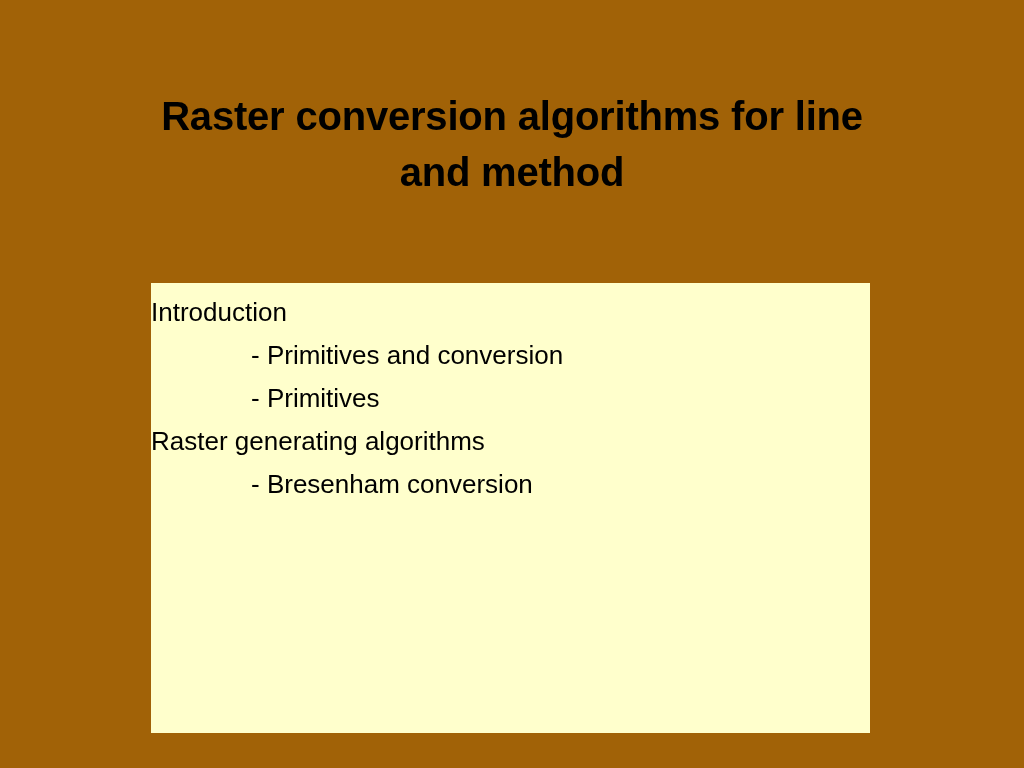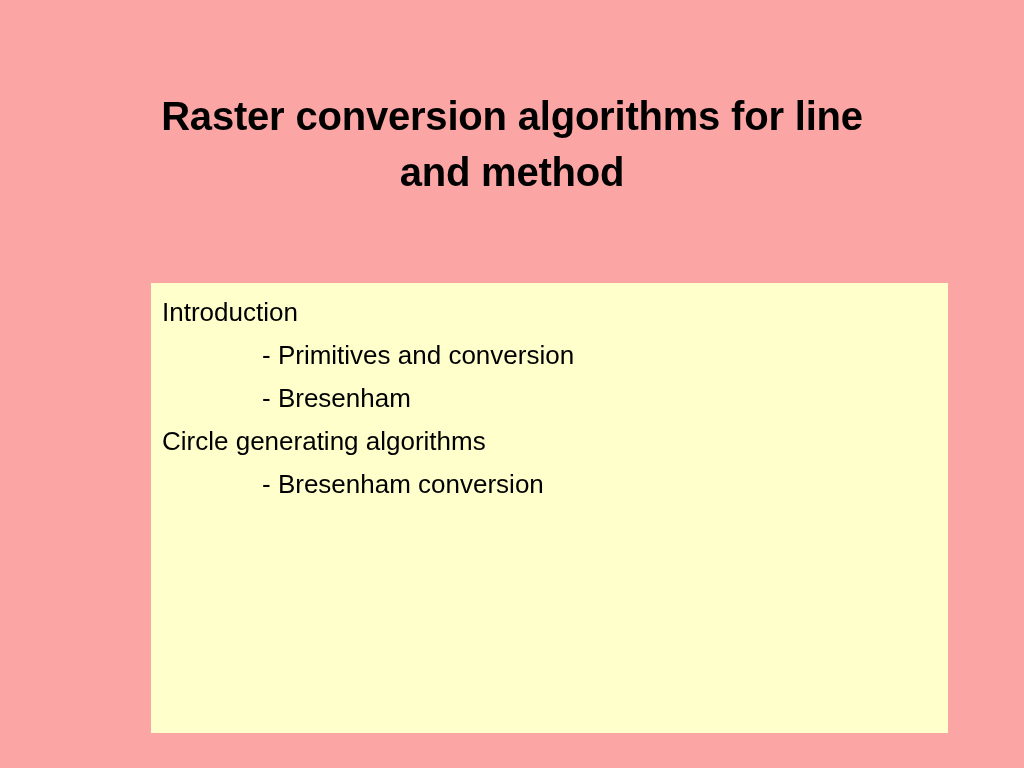--- a/index.html
+++ b/index.html
@@ -10,43 +10,43 @@
     width: 1024px;
     height: 768px;
     background: #ffffff;
     font-family: "Liberation Sans", sans-serif;
     overflow: hidden;
   }
   .slide {
     position: relative;
     width: 1024px;
     height: 768px;
-    background: #fca5a5;
+    background: #a16207;
   }
   .slide-title {
     position: absolute;
     left: 96px;
     top: 88px;
     width: 832px;
     text-align: center;
     font-size: 40px;
     font-weight: bold;
     line-height: 56px;
     color: #000000;
     letter-spacing: -0.2px;
   }
   .content-box {
     position: absolute;
     left: 151px;
     top: 283px;
-    width: 797px;
+    width: 719px;
     height: 450px;
     background: #ffffcc;
     box-sizing: border-box;
-    padding: 8px 10px 0 11px;
+    padding: 8px 10px 0 0;
   }
   .outline-list {
     list-style: none;
     margin: 0;
     padding: 0;
   }
   .outline-item {
     font-size: 26px;
     line-height: 43px;
     color: #000000;
@@ -66,19 +66,19 @@
 
   <div class="slide-title">
     <div>Raster conversion algorithms for line</div>
     <div>and method</div>
   </div>
 
   <div class="content-box">
     <ul class="outline-list">
       <li class="outline-item level-1">Introduction</li>
       <li class="outline-item level-2">- Primitives and conversion</li>
-      <li class="outline-item level-2">- Bresenham</li>
-      <li class="outline-item level-1">Circle generating algorithms</li>
+      <li class="outline-item level-2">- Primitives</li>
+      <li class="outline-item level-1">Raster generating algorithms</li>
       <li class="outline-item level-2">- Bresenham conversion</li>
     </ul>
   </div>
 
 </div>
 
 </body></html>

